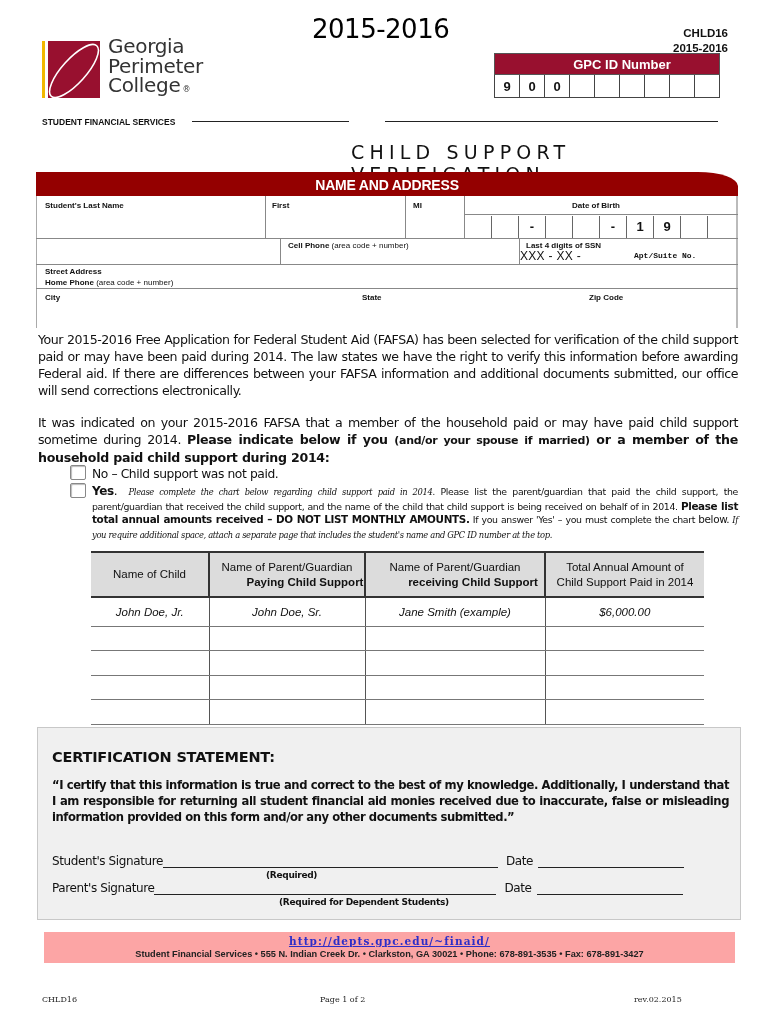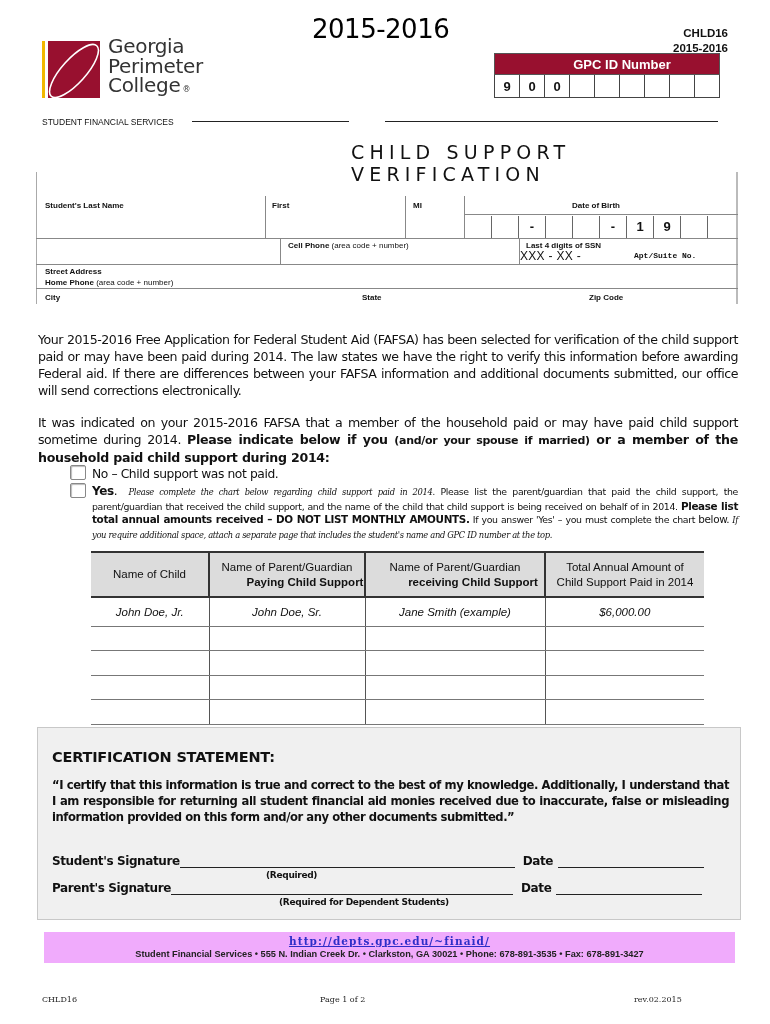--- a/index.html
+++ b/index.html
@@ -16,21 +16,21 @@
   .logo .reg { font-size: 8px; vertical-align: baseline; margin-left: 2px; }
 
   .year-title { left: 312px; top: 14px; font-size: 26px; font-family: "DejaVu Sans", sans-serif; font-weight: normal; color: #000; letter-spacing: -0.5px; }
   .form-code { right: 42px; top: 26px; text-align: right; font-size: 11.5px; font-weight: bold; line-height: 15px; }
 
   .gpc-box { left: 494px; top: 53px; width: 226px; }
   .gpc-head { background: #98102f; color: #fff; font-weight: bold; font-size: 13px; text-align: center; height: 22px; line-height: 22px; border: 1px solid #555; padding-left: 30px; }
   .gpc-cells { display: flex; border-left: 1px solid #444; }
   .gpc-cell { width: 25px; height: 23px; border-right: 1px solid #444; border-bottom: 1px solid #444; font-weight: bold; font-size: 13px; text-align: center; line-height: 23px; }
 
-  .sfs { left: 42px; top: 117px; font-size: 8.5px; font-weight: normal; }
+  .sfs { left: 42px; top: 117px; font-size: 8.5px; font-weight: bold; }
   .sfs-line { left: 192px; top: 121px; width: 157px; height: 1px; background: #222; }
   .sfs-line2 { left: 385px; top: 121px; width: 333px; height: 1px; background: #222; }
 
   .main-title { left: 351px; top: 141px; font-size: 19px; letter-spacing: 5.2px; font-family: "DejaVu Sans", sans-serif; font-weight: normal; }
 
   
   .na { left: 36px; top: 172px; width: 702px; }
   .na-head { height: 24px; background: #940000; color: #fff; font-weight: bold; font-size: 14px; text-align: center; line-height: 26px; border-top-right-radius: 40px 14px; letter-spacing: -0.2px; }
   .na-body { position: relative; height: 132px; border-right: 2px solid #bbb; border-left: 1px solid #aaa; }
   .fl { position: absolute; font-size: 8px; font-weight: bold; }
@@ -56,26 +56,26 @@
   .cs th:last-child { border-right: none; }
   .cs th b { font-weight: bold; margin-left: 36px; }
   .cs td { height: 24px; border-bottom: 1px solid #777; border-right: 1px solid #555; text-align: center; font-style: italic; font-size: 11.5px; }
   .cs td:last-child { border-right: none; }
   .cs tr.blank td { height: 24.5px; }
 
   
   .cert { left: 37px; top: 727px; width: 704px; height: 193px; background: #f0f0f0; border: 1px solid #c8c8c8; }
   .cert-title { position: absolute; left: 14px; top: 21px; font-size: 14.5px; font-weight: bold; font-family: "DejaVu Sans", sans-serif; letter-spacing: -0.2px; }
   .cert-text { position: absolute; left: 14px; top: 49px; width: 677px; font-size: 11.6px; line-height: 16px; font-weight: bold; text-align: justify; font-family: "DejaVu Sans", sans-serif; letter-spacing: -0.45px; }
-  .sig-row { position: absolute; left: 14px; font-size: 12px; font-weight: bold; font-family: "DejaVu Sans", sans-serif; letter-spacing: -0.4px; display: flex; align-items: flex-end; }
+  .sig-row { position: absolute; left: 14px; font-size: 12px; font-weight: normal; font-family: "DejaVu Sans", sans-serif; letter-spacing: -0.4px; display: flex; align-items: flex-end; }
   .sig-line { display: inline-block; border-bottom: 1px solid #222; height: 12px; }
   .sig-note { position: absolute; font-size: 9px; font-weight: bold; font-family: "DejaVu Sans", sans-serif; letter-spacing: -0.3px; }
 
   
-  .band { left: 44px; top: 932px; width: 691px; height: 31px; background: #f0abfc; text-align: center; }
+  .band { left: 44px; top: 932px; width: 691px; height: 31px; background: #fca5a5; text-align: center; }
   .band a { display: block; font-family: "DejaVu Serif", serif; font-size: 10.5px; font-weight: bold; color: #2e2ec8; text-decoration: underline; letter-spacing: 1.1px; line-height: 14px; padding-top: 2px; }
   .band .addr { font-size: 9.2px; font-weight: bold; color: #222; line-height: 13px; }
 
   .foot { top: 995px; font-size: 8px; font-family: "DejaVu Serif", serif; color: #222; }
 </style>
 </head>
 <body>
 
 <div class="abs logo">
   <div class="bar"></div>
@@ -113,20 +113,21 @@
   </div>
 </div>
 
 <div class="abs sfs">STUDENT FINANCIAL SERVICES</div>
 <div class="abs sfs-line"></div>
 <div class="abs sfs-line2"></div>
 
 <div class="abs main-title">CHILD SUPPORT VERIFICATION</div>
 
 <div class="abs na">
+  <div class="na-head">NAME AND ADDRESS</div>
   <div class="na-body"></div>
 </div>
 
 <div class="hl" style="left:36px;top:238px;width:702px;"></div>
 <div class="hl" style="left:36px;top:264px;width:702px;"></div>
 <div class="hl" style="left:36px;top:288px;width:702px;"></div>
 <div class="hl" style="left:464px;top:214px;width:274px;"></div>
 <div class="vl" style="left:265px;top:196px;height:42px;"></div>
 <div class="vl" style="left:405px;top:196px;height:42px;"></div>
 <div class="vl" style="left:464px;top:196px;height:42px;"></div>

